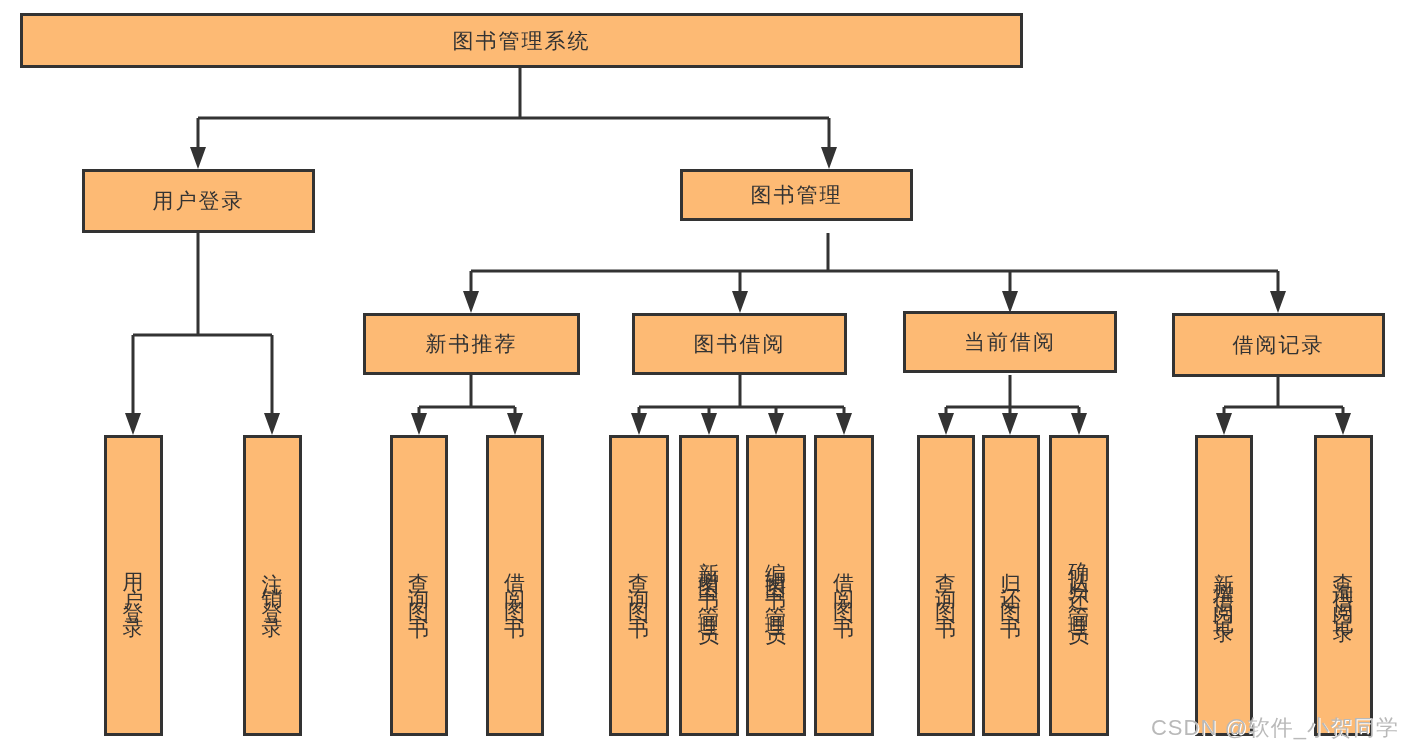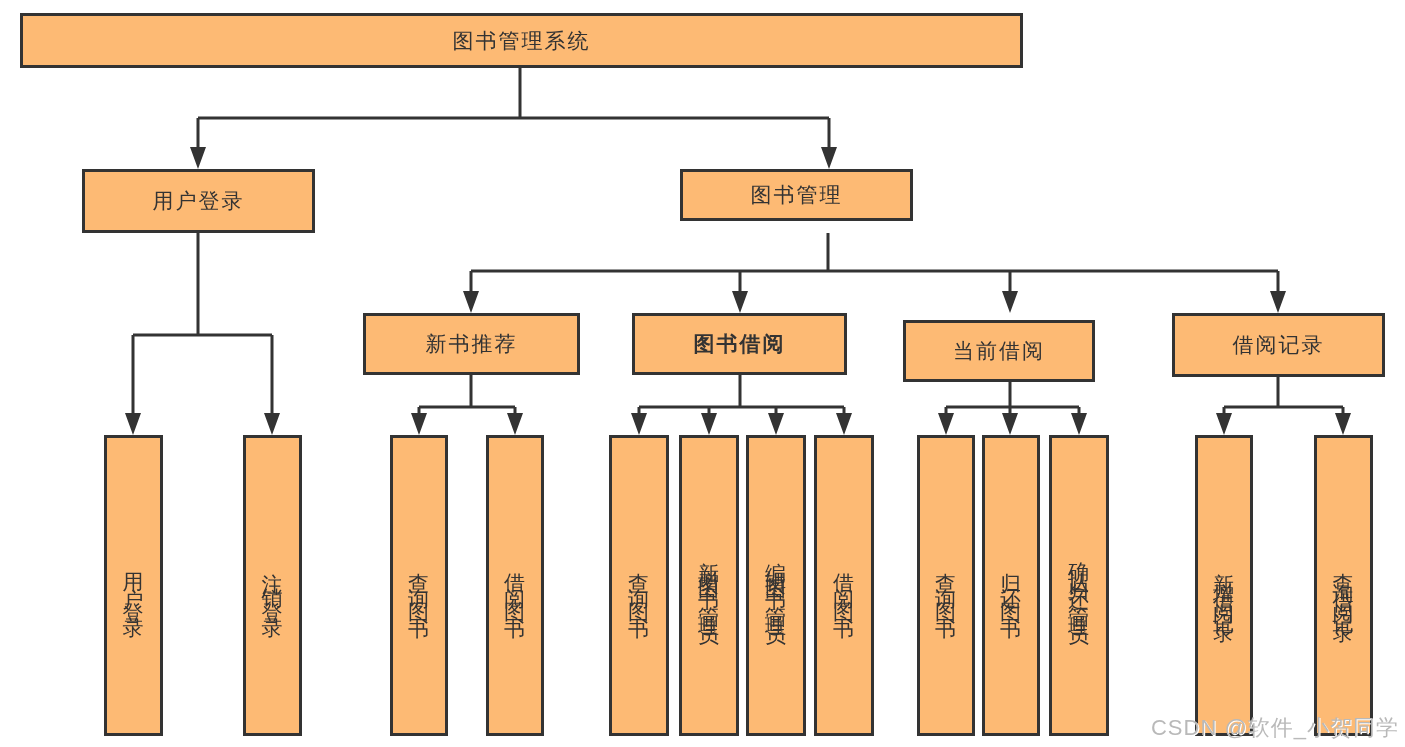--- a/index.html
+++ b/index.html
@@ -92,22 +92,22 @@
       M1216 413 L1232 413 L1224 435 Z
       M1335 413 L1351 413 L1343 435 Z"></path>
   </svg>
 
   <div class="box hbox" style="left:20px; top:13px; width:1003px; height:55px;">图书管理系统</div>
 
   <div class="box hbox" style="left:82px; top:169px; width:233px; height:64px;">用户登录</div>
   <div class="box hbox" style="left:680px; top:169px; width:233px; height:52px;">图书管理</div>
 
   <div class="box hbox" style="left:363px; top:313px; width:217px; height:62px;">新书推荐</div>
-  <div class="box hbox" style="left:632px; top:313px; width:215px; height:62px;font-weight:bold;">图书借阅</div>
-  <div class="box hbox" style="left:903px; top:320px; width:192px; height:62px;">当前借阅</div>
+  <div class="box hbox" style="left:632px; top:313px; width:215px; height:62px;">图书借阅</div>
+  <div class="box hbox" style="left:903px; top:311px; width:214px; height:62px;">当前借阅</div>
   <div class="box hbox" style="left:1172px; top:313px; width:213px; height:64px;">借阅记录</div>
 
   <div class="box vbox sp4" style="left:104px; top:435px; width:59px; height:301px;">用户登录</div>
   <div class="box vbox sp4" style="left:243px; top:435px; width:59px; height:301px;">注销登录</div>
 
   <div class="box vbox sp4" style="left:390px; top:435px; width:58px; height:301px;">查询图书</div>
   <div class="box vbox sp4" style="left:486px; top:435px; width:58px; height:301px;">借阅图书</div>
 
   <div class="box vbox sp4" style="left:609px; top:435px; width:60px; height:301px;">查询图书</div>
   <div class="box vbox sp9" style="left:679px; top:435px; width:60px; height:301px;">新增图书（管理员）</div>

